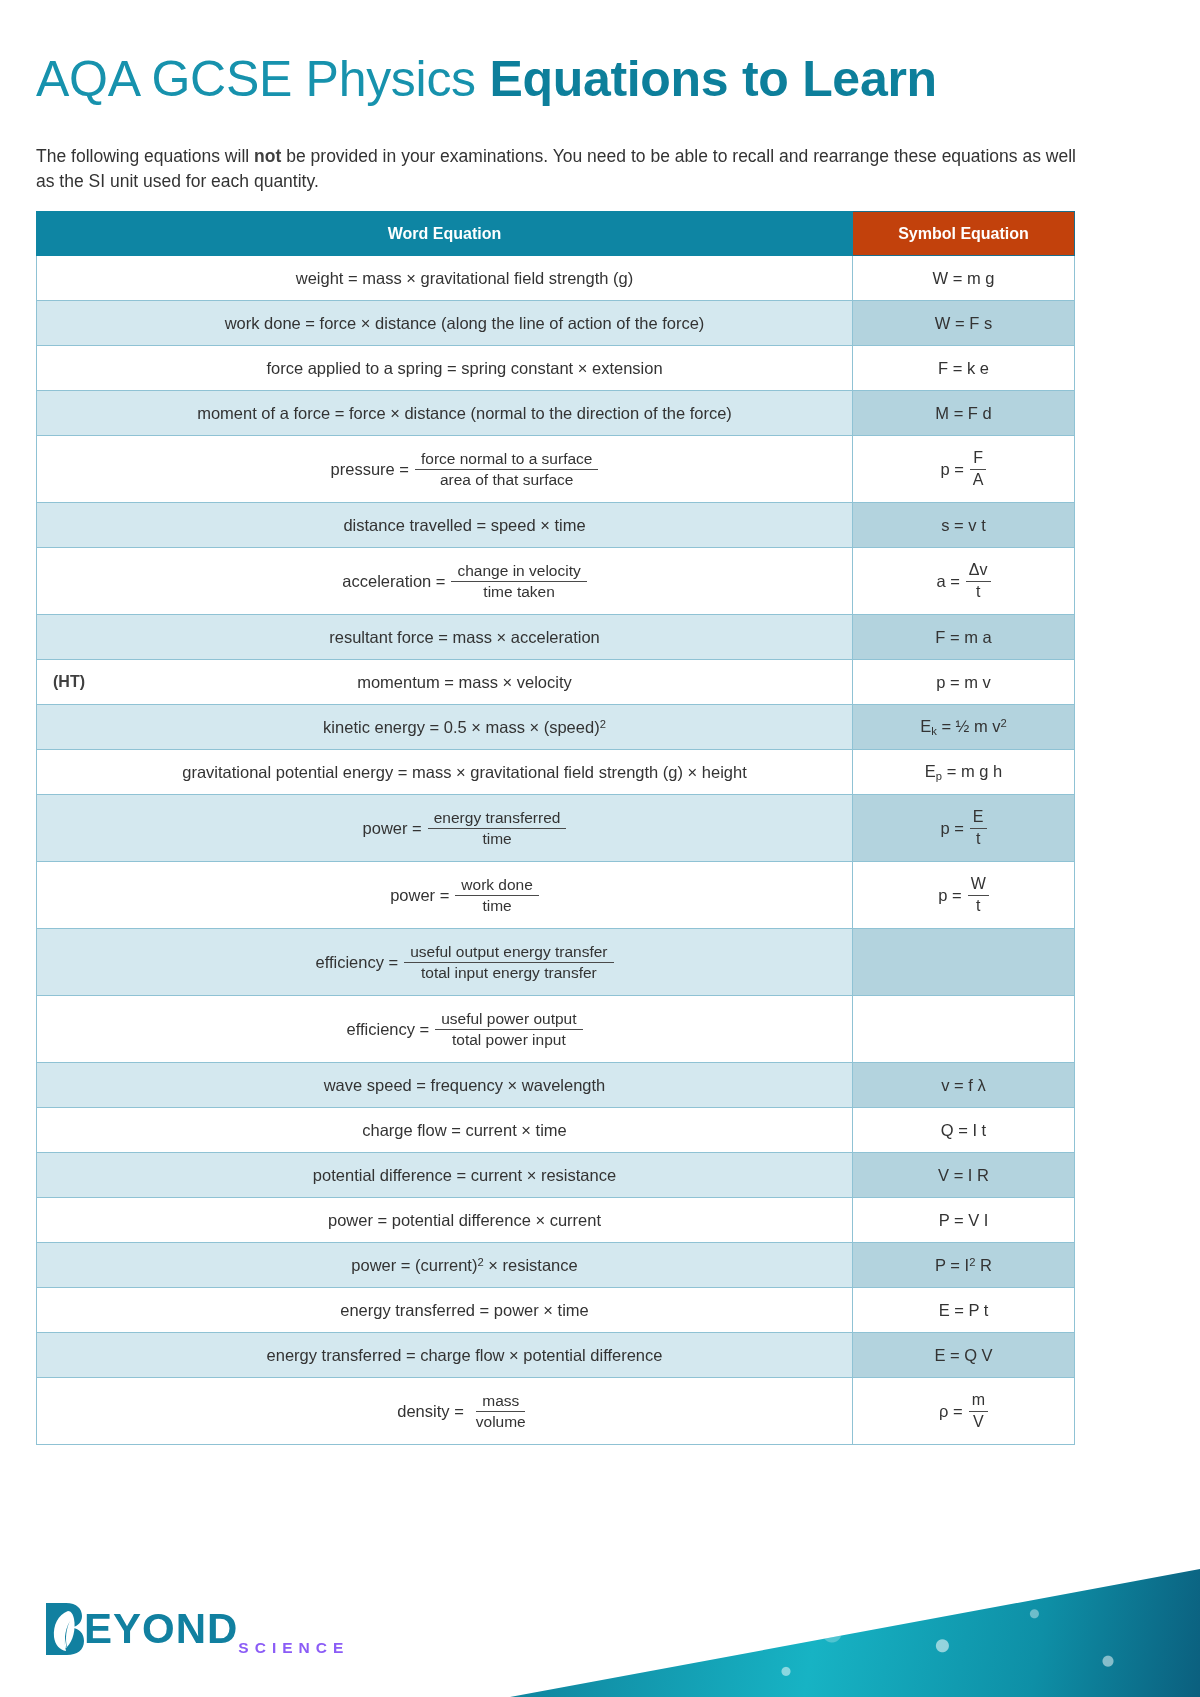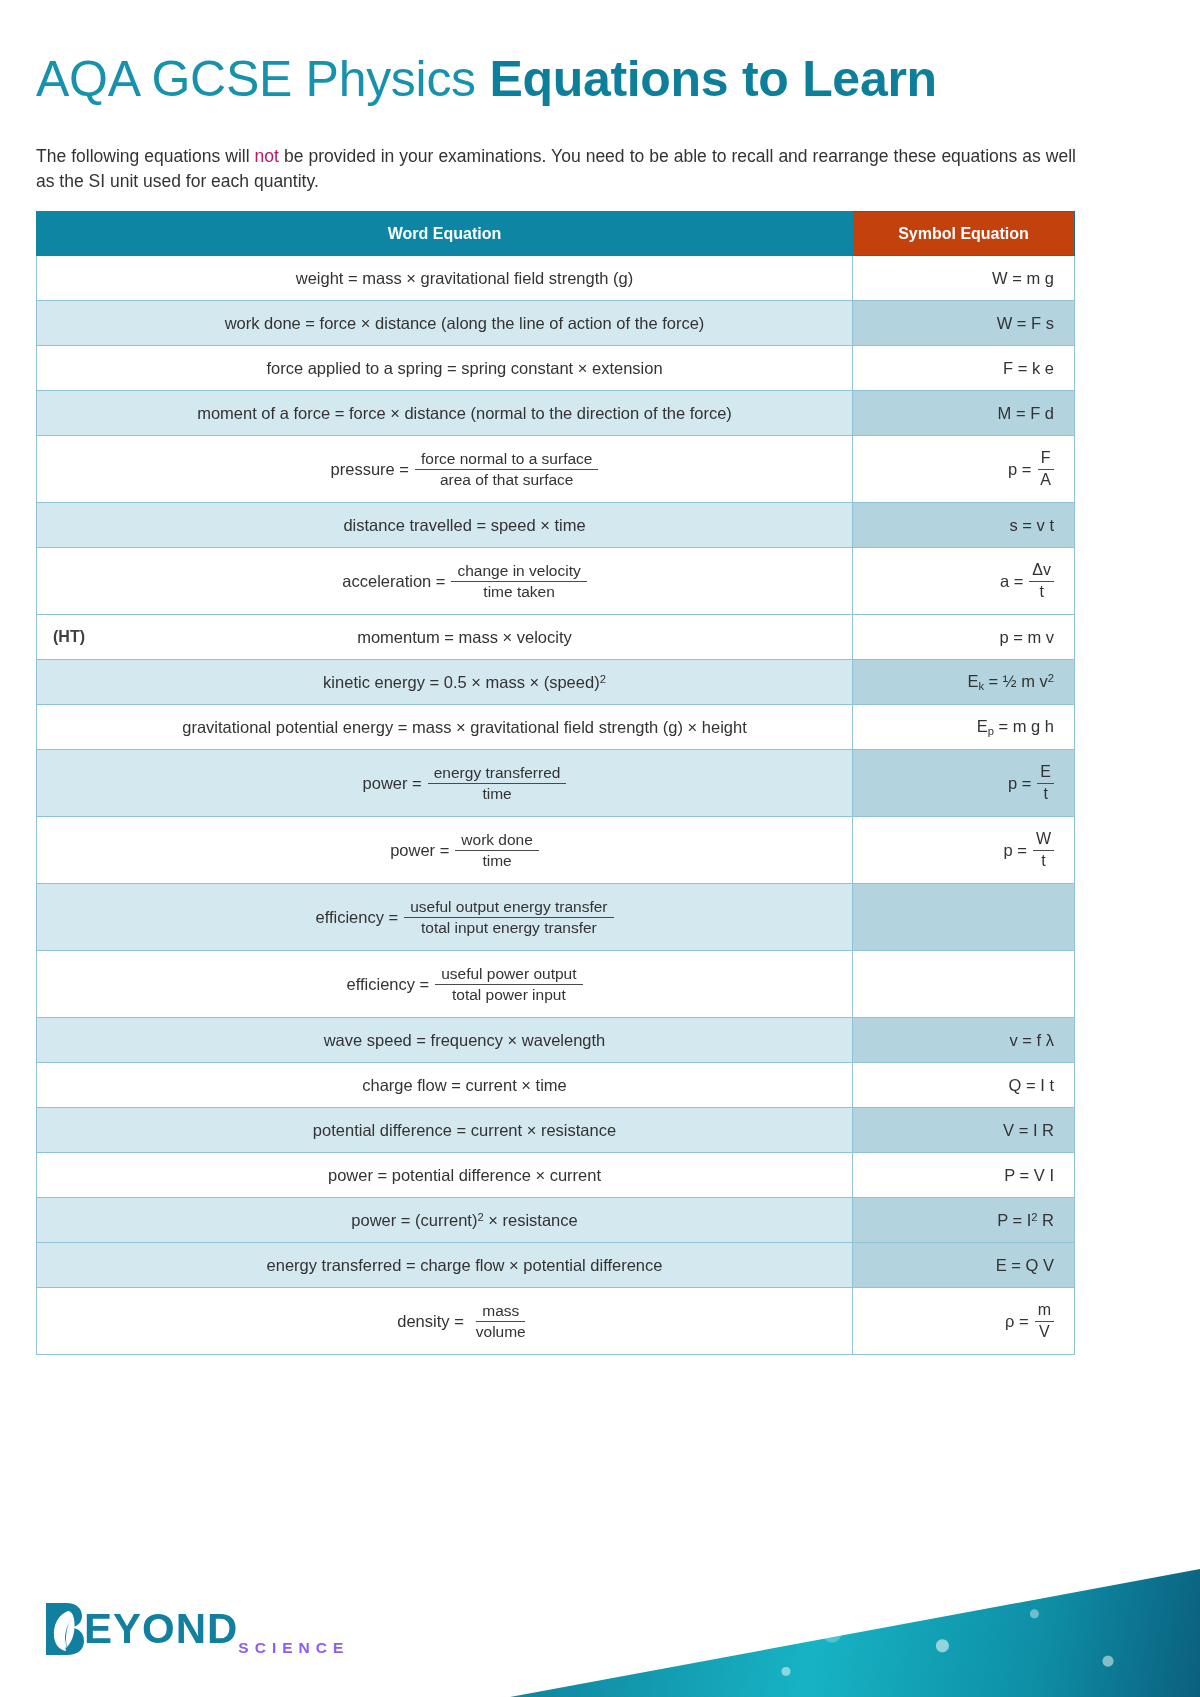--- a/index.html
+++ b/index.html
@@ -34,21 +34,21 @@
   .intro {
     position: absolute;
     left: 36px;
     top: 144px;
     width: 1040px;
     font-size: 17.5px;
     line-height: 25px;
     color: #333333;
     text-align: justify;
   }
-  .intro b { font-weight: 400; color: #be185d; }
+  .intro b { font-weight: 700; color: #404040; }
 
   
   .eq-table {
     position: absolute;
     left: 36px;
     top: 211px;
     width: 1038px;
     border-collapse: collapse;
     table-layout: fixed;
   }
@@ -73,25 +73,25 @@
   td.word {
     position: relative;
     text-align: center;
     vertical-align: middle;
     font-size: 16.5px;
     color: #333333;
     padding: 10px 20px 10px 60px;
     height: 45px;
   }
   td.symbol {
-    text-align: right;
+    text-align: center;
     vertical-align: middle;
     font-size: 16.5px;
     color: #333333;
-    padding: 8px 20px;
+    padding: 8px 6px;
     height: 45px;
   }
   td.tall { height: 67px; }
 
   .ht-tag {
     position: absolute;
     left: 16px;
     top: 50%;
     transform: translateY(-50%);
     font-size: 16px;
@@ -258,20 +258,24 @@
               </span>
             </span></td>
           <td class="symbol tall"><span class="frac-line">
               <span>a =</span>
               <span class="frac sym-frac">
                 <span class="num">Δv</span>
                 <span class="den">t</span>
               </span>
             </span></td>
         </tr>
+        <tr class="even">
+          <td class="word"><span>resultant force = mass × acceleration</span></td>
+          <td class="symbol"><span>F = m a</span></td>
+        </tr>
         <tr class="odd">
           <td class="word"><span class="ht-tag">(HT)</span><span>momentum = mass × velocity</span></td>
           <td class="symbol"><span>p = m v</span></td>
         </tr>
         <tr class="even">
           <td class="word"><span>kinetic energy = 0.5 × mass × (speed)<sup>2</sup></span></td>
           <td class="symbol"><span>E<sub>k</sub> = ½ m v<sup>2</sup></span></td>
         </tr>
         <tr class="odd">
           <td class="word"><span>gravitational potential energy = mass × gravitational field strength (g) × height</span></td>
@@ -341,20 +345,24 @@
           <td class="word"><span>potential difference = current × resistance</span></td>
           <td class="symbol"><span>V = I R</span></td>
         </tr>
         <tr class="odd">
           <td class="word"><span>power = potential difference × current</span></td>
           <td class="symbol"><span>P = V I</span></td>
         </tr>
         <tr class="even">
           <td class="word"><span>power = (current)<sup>2</sup> × resistance</span></td>
           <td class="symbol"><span>P = I<sup>2</sup> R</span></td>
+        </tr>
+        <tr class="odd">
+          <td class="word"><span>energy transferred = power × time</span></td>
+          <td class="symbol"><span>E = P t</span></td>
         </tr>
         <tr class="even">
           <td class="word"><span>energy transferred = charge flow × potential difference</span></td>
           <td class="symbol"><span>E = Q V</span></td>
         </tr>
         <tr class="odd">
           <td class="word tall"><span class="frac-line">
               <span>density =</span>
               <span class="frac">
                 <span class="num">mass</span>

